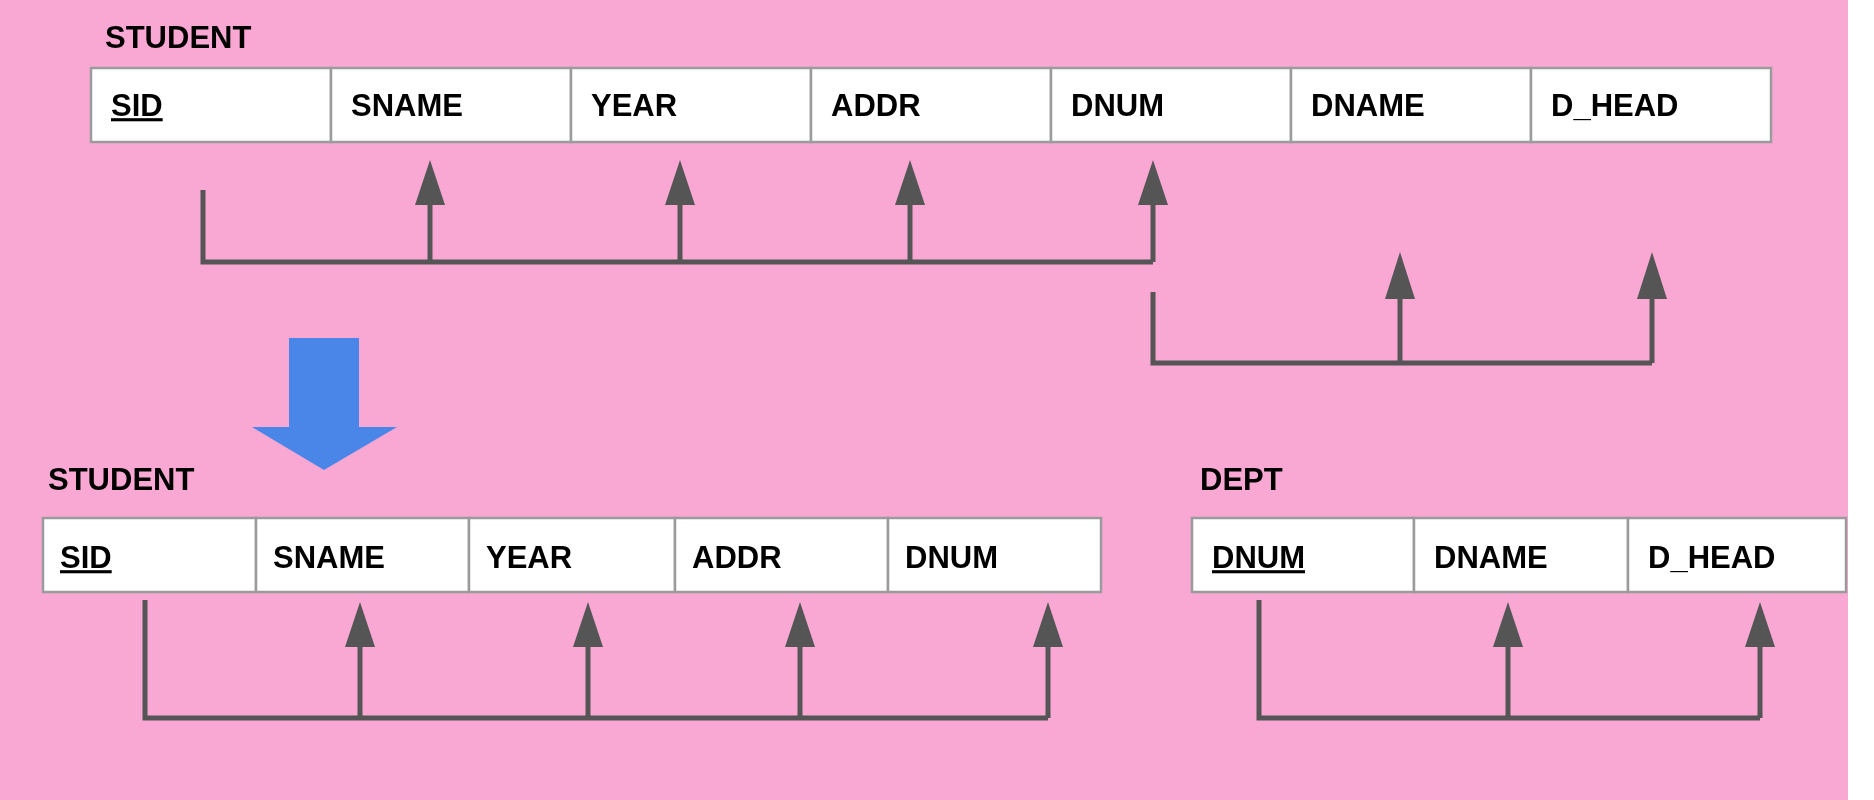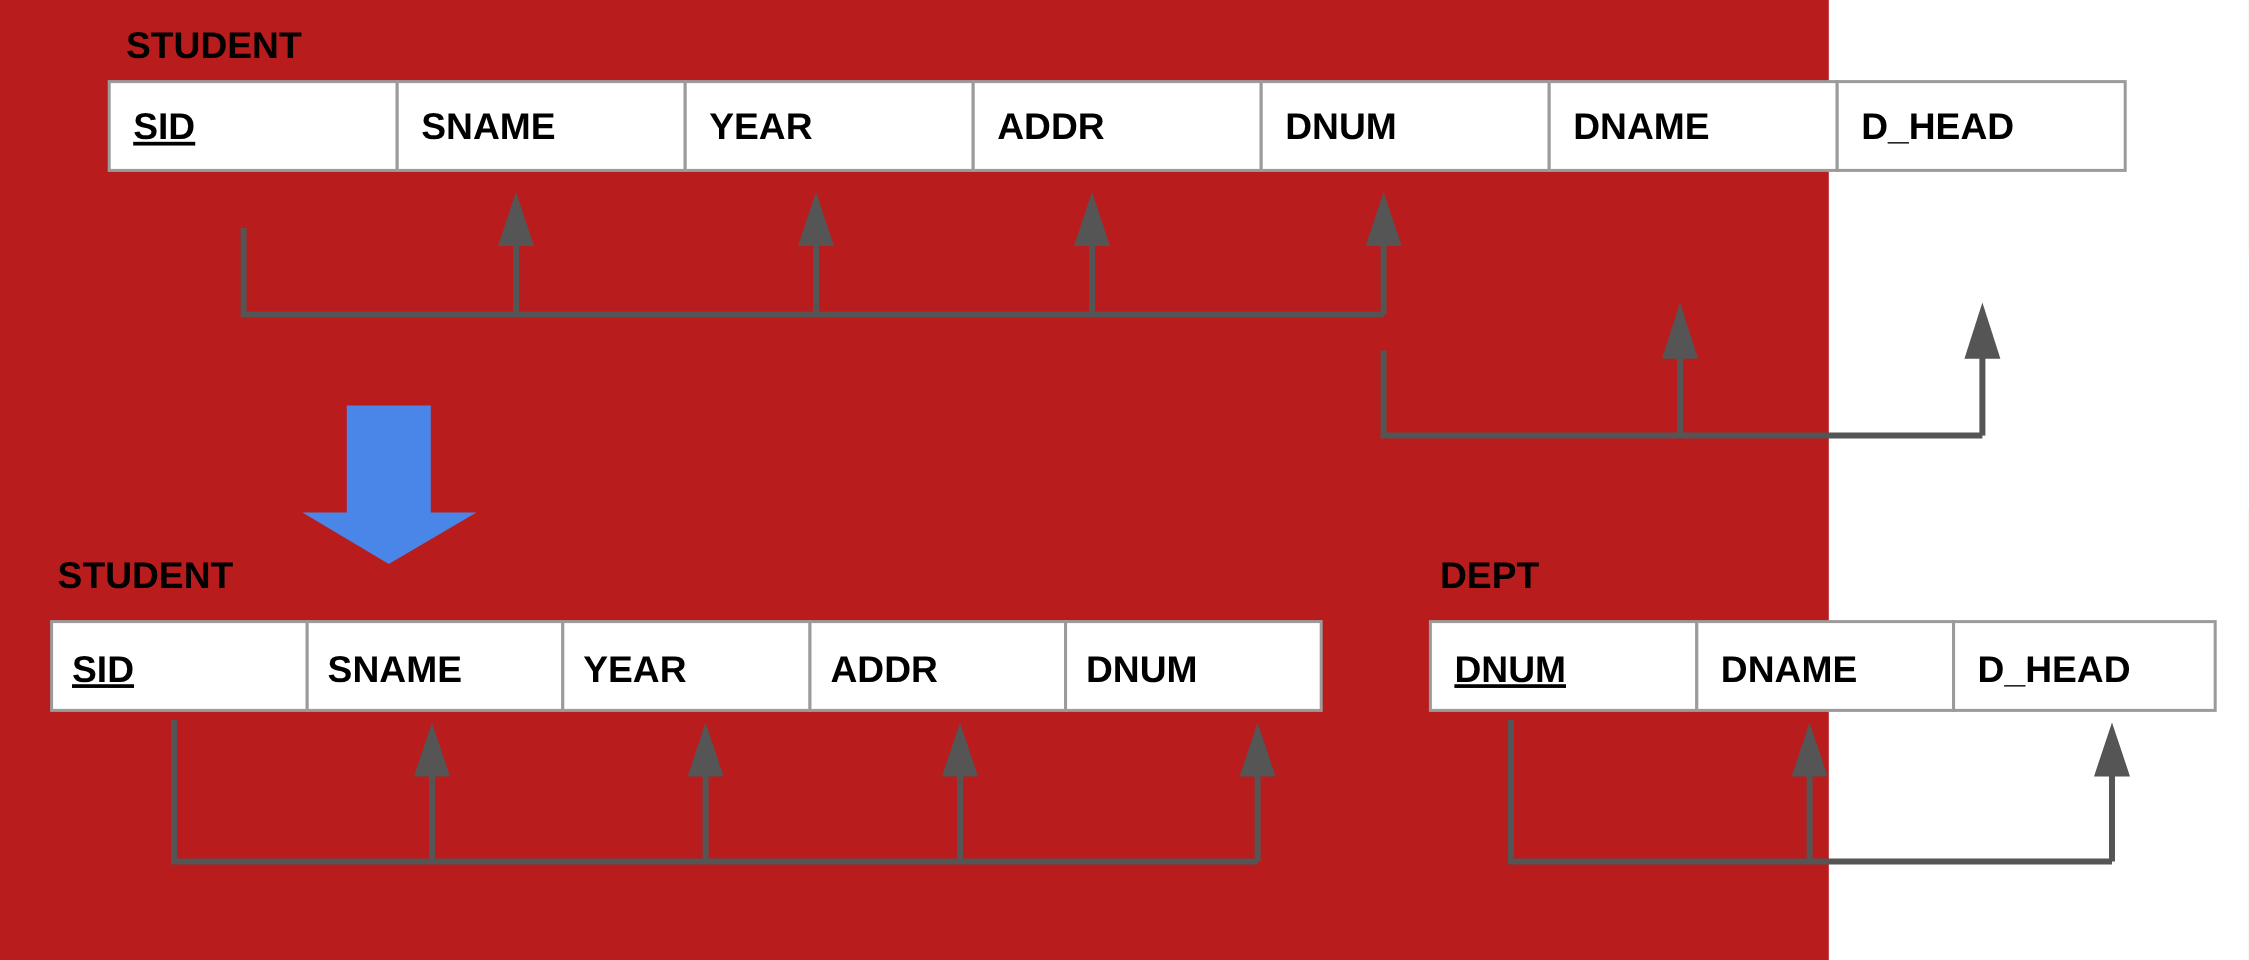--- a/index.html
+++ b/index.html
@@ -9,23 +9,23 @@
     background: #ffffff;
   }
   body {
     width: 1874px;
     height: 800px;
     font-family: "Liberation Sans", sans-serif;
     overflow: hidden;
   }
   #diagram-root {
     position: relative;
-    width: 1524px;
+    width: 1848px;
     height: 800px;
-    background: #b91c1c;
+    background: #f9a8d4;
   }
   svg#diagram-canvas {
     position: absolute;
     top: 0;
     left: 0;
     width: 1874px;
     height: 800px;
     display: block;
   }
   .tbl-title {

